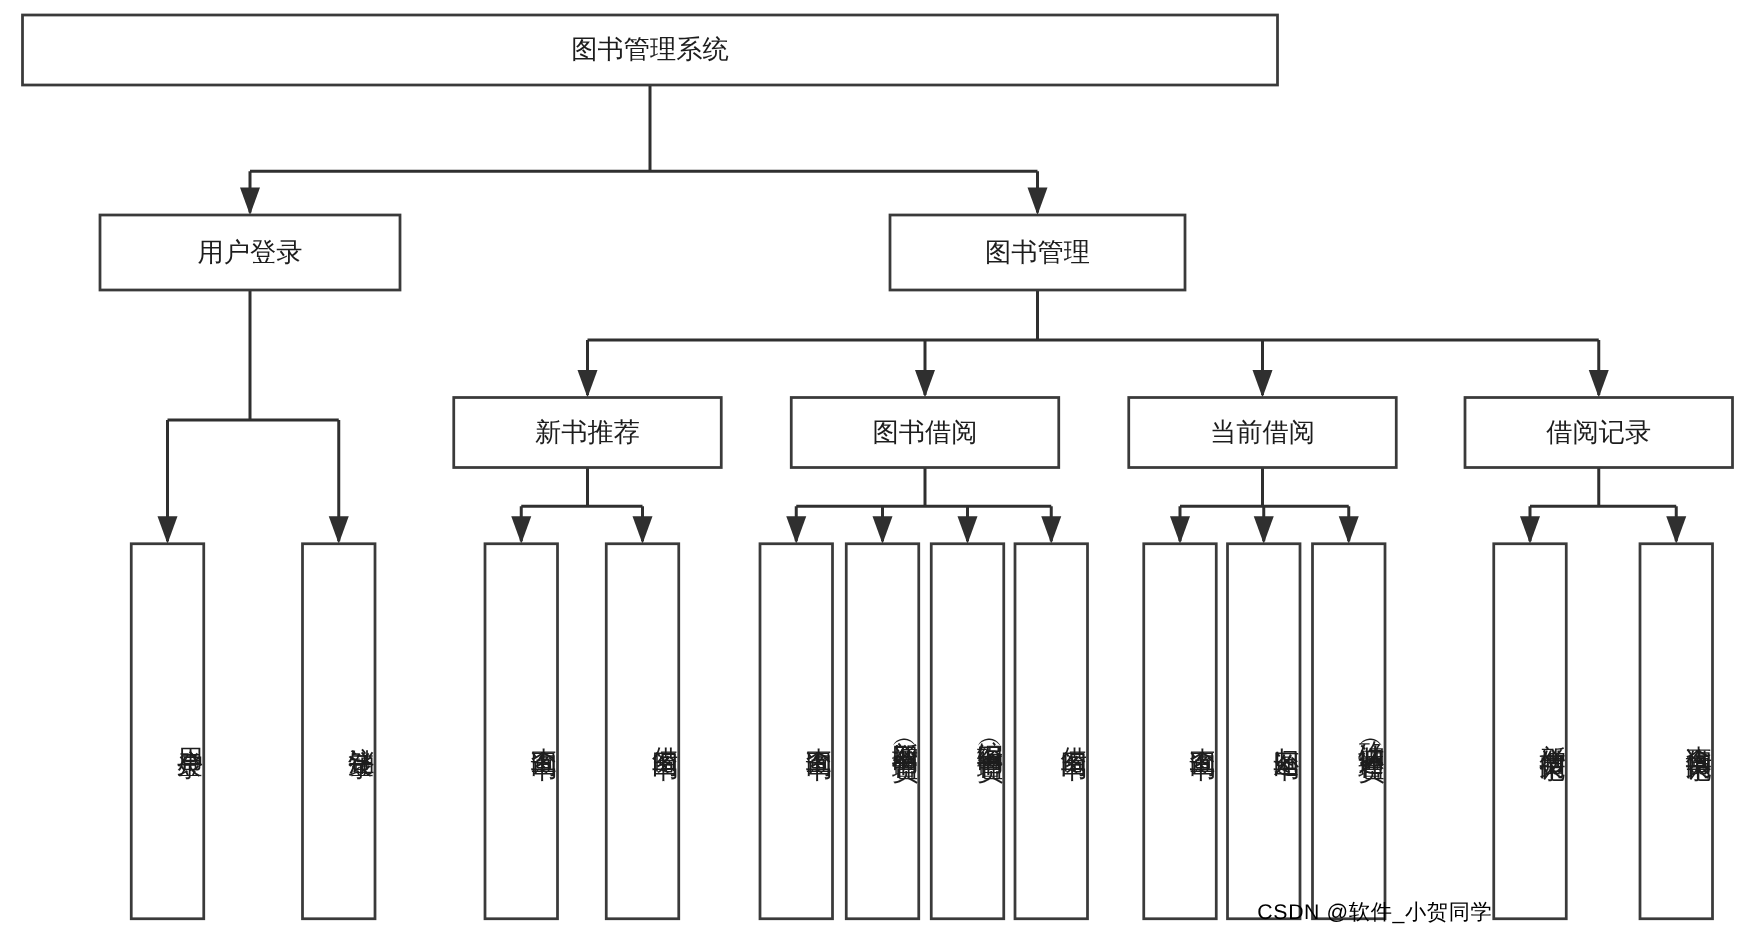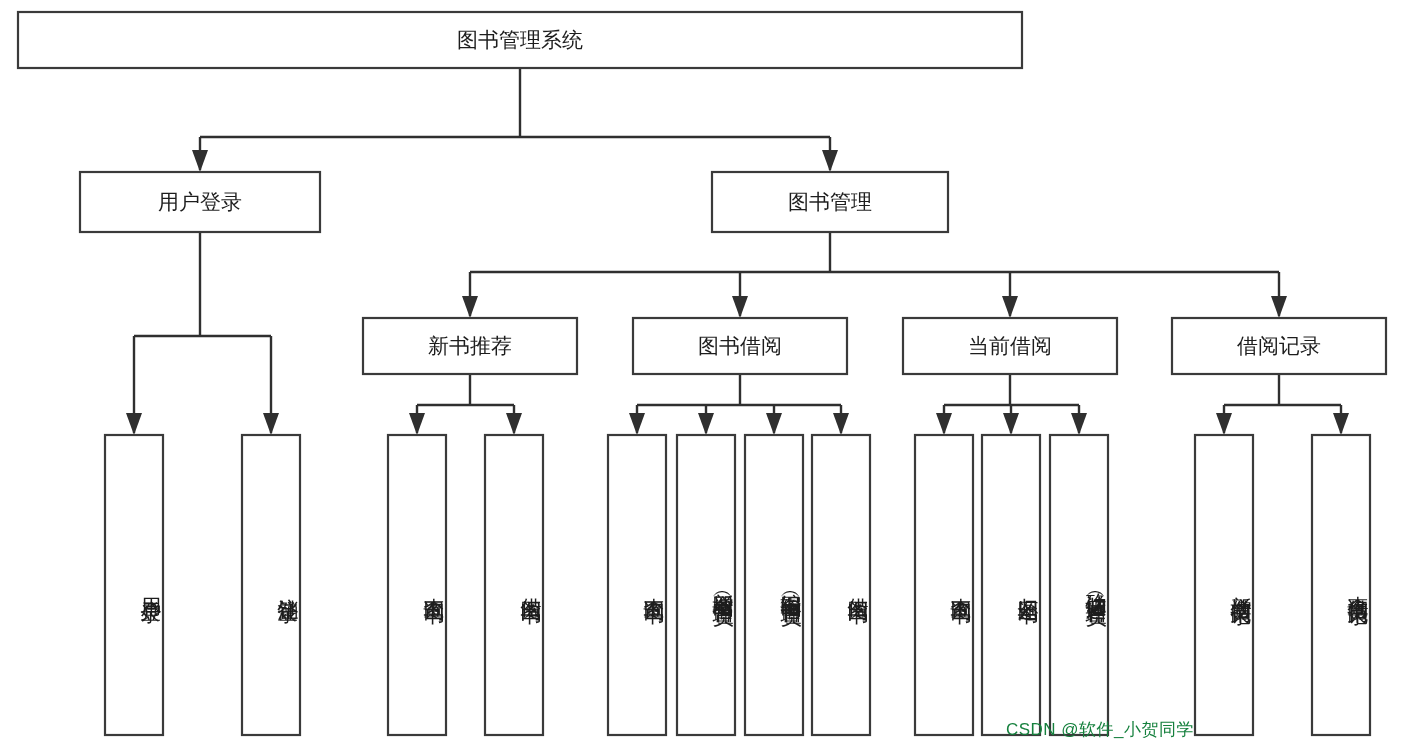--- a/index.html
+++ b/index.html
@@ -64,21 +64,21 @@
     align-items: flex-start;
     justify-content: center;
     pointer-events: none;
   }
   .watermark {
     position: absolute;
     right: 8px;
     bottom: 6px;
     font-family: "Liberation Sans", "DejaVu Sans", sans-serif;
     font-size: 17px;
-    color: #15803d;
+    color: #000000;
     letter-spacing: 0.5px;
     white-space: nowrap;
   }
 </style>
 </head>
 <body>
 
 <div id="diagram-root">
 
   <svg class="diagram-canvas" viewBox="0 0 1405 747">

